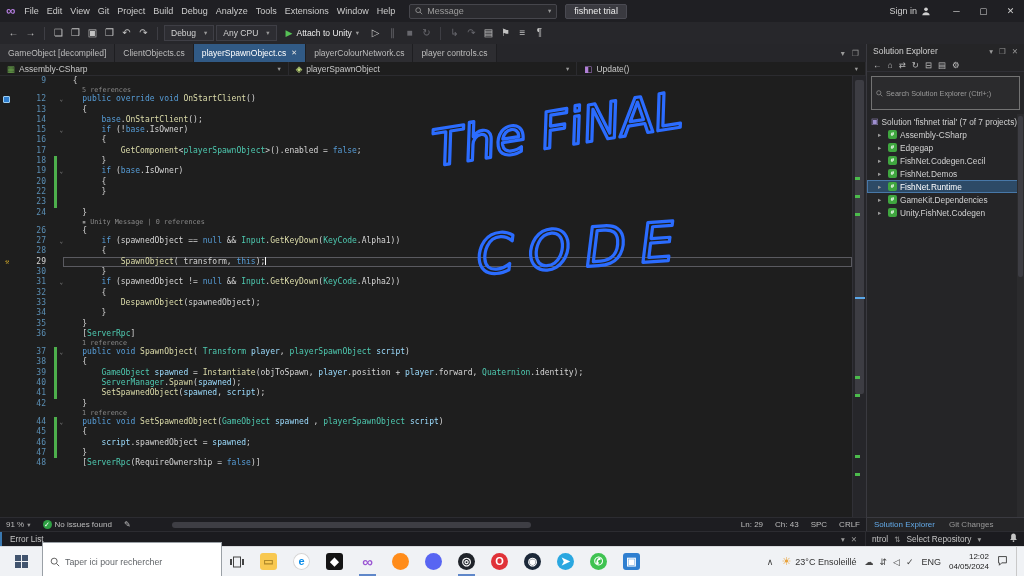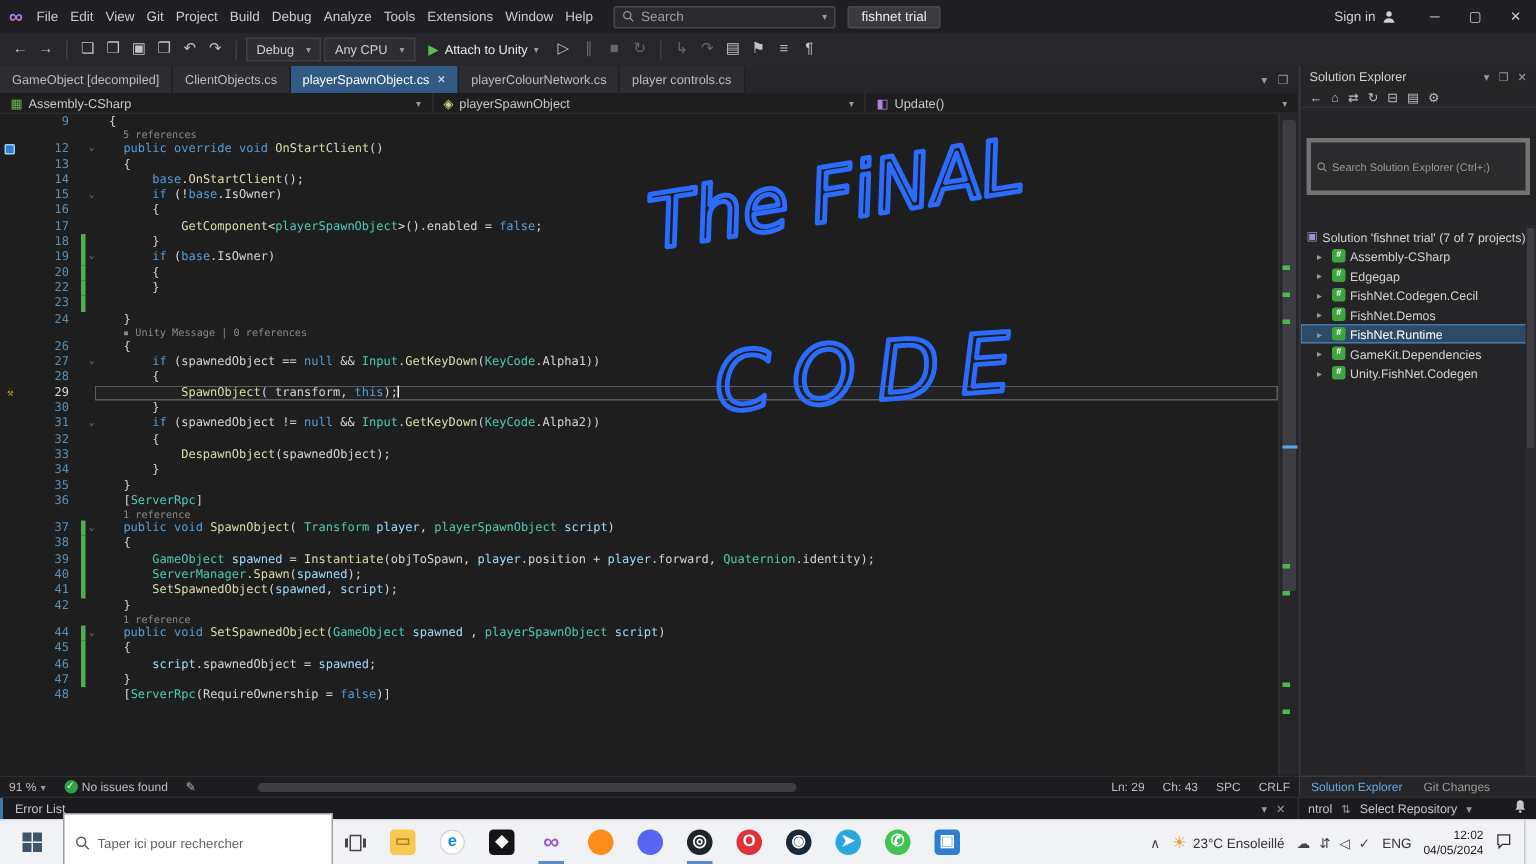--- a/index.html
+++ b/index.html
@@ -70,21 +70,21 @@
   .statusA{height:14px;background:#1d1d21;border-top:1px solid #2c2c31;display:flex;align-items:center;font-size:8px;color:#bdbdbd}
   .sa-item{display:flex;align-items:center;gap:3px;padding:0 6px;white-space:nowrap}
   .check{width:9px;height:9px;border-radius:50%;background:#2ea043;color:#fff;font-size:7px;line-height:9px;text-align:center}
   .hscroll{flex:1;height:100%;position:relative}
   .hthumb{position:absolute;top:4px;height:6px;left:6%;width:60%;background:#3e3e44;border-radius:3px}
 
   
   .sx-header{height:14px;display:flex;align-items:center;gap:6px;padding:0 6px;font-size:8.5px;color:#d0d0d0}
   .sx-hicons{margin-left:auto;display:flex;gap:6px;color:#9a9a9a;font-size:7.5px}
   .sx-tools{height:14px;display:flex;gap:6px;align-items:center;padding:0 6px;color:#bdbdbd;font-size:8.5px;border-bottom:1px solid #303036}
-  .sx-search{height:13px;margin:20px 4px;background:#2b2b2d;border:3px solid #737373;display:flex;align-items:center;gap:3px;padding:16px 4px}
+  .sx-search{height:13px;margin:4px 4px;background:#2b2b2d;border:1px solid #737373;display:flex;align-items:center;gap:3px;padding:16px 4px}
   .sx-search input{flex:1;background:transparent;border:none;outline:none;font-size:7.3px;color:#cccccc;font-family:"Liberation Sans",sans-serif}
   .sx-search input::placeholder{color:#9a9a9a}
   .tree{flex:1;overflow:hidden;position:relative;padding-top:1px}
   .tree-row{height:13px;display:flex;align-items:center;gap:3px;padding-left:11px;font-size:8.3px;color:#d2d2d2;white-space:nowrap;overflow:hidden}
   .tree-row.root{padding-left:4px}
   .tree-row .arr{width:7px;flex:none;font-size:6.5px;color:#9a9a9a}
   .pi{width:9px;height:9px;flex:none;border-radius:2px;background:#3fa63f;color:#fff;font-size:6px;line-height:9px;text-align:center;font-weight:bold}
   .si{color:#9f8fd0;font-size:8px}
   .tree-row.selected{background:var(--c-selected);box-shadow:inset 0 0 0 1px #4878a8;color:#fff}
   .sx-scroll{position:absolute;right:0;top:0;bottom:0;width:7px;background:#2b2b2d}
@@ -142,21 +142,21 @@
         <div class="menu-item">Tools</div>
         <div class="menu-item">Extensions</div>
         <div class="menu-item">Window</div>
         <div class="menu-item">Help</div>
       </nav>
     <div class="tb-search">
       <svg width="8" height="8" viewBox="0 0 10 10">
           <circle cx="4" cy="4" r="3" fill="none" stroke="#9d9d9d"></circle>
           <line x1="6.3" y1="6.3" x2="9" y2="9" stroke="#9d9d9d"></line>
         </svg>
-      <span>Search</span>
+      <span>Message</span>
       <span class="car" style="margin-left:auto">▾</span>
     </div>
     <div class="sol-chip">fishnet trial</div>
     <div class="tb-right">
       <div class="signin">
         <span>Sign in</span>
         <svg width="10" height="10" viewBox="0 0 12 12">
             <circle cx="6" cy="4" r="2.2" fill="#cfcfcf"></circle>
             <path d="M1.5 11c.6-2.6 2.4-3.6 4.5-3.6s3.9 1 4.5 3.6z" fill="#cfcfcf"></path>
           </svg>

